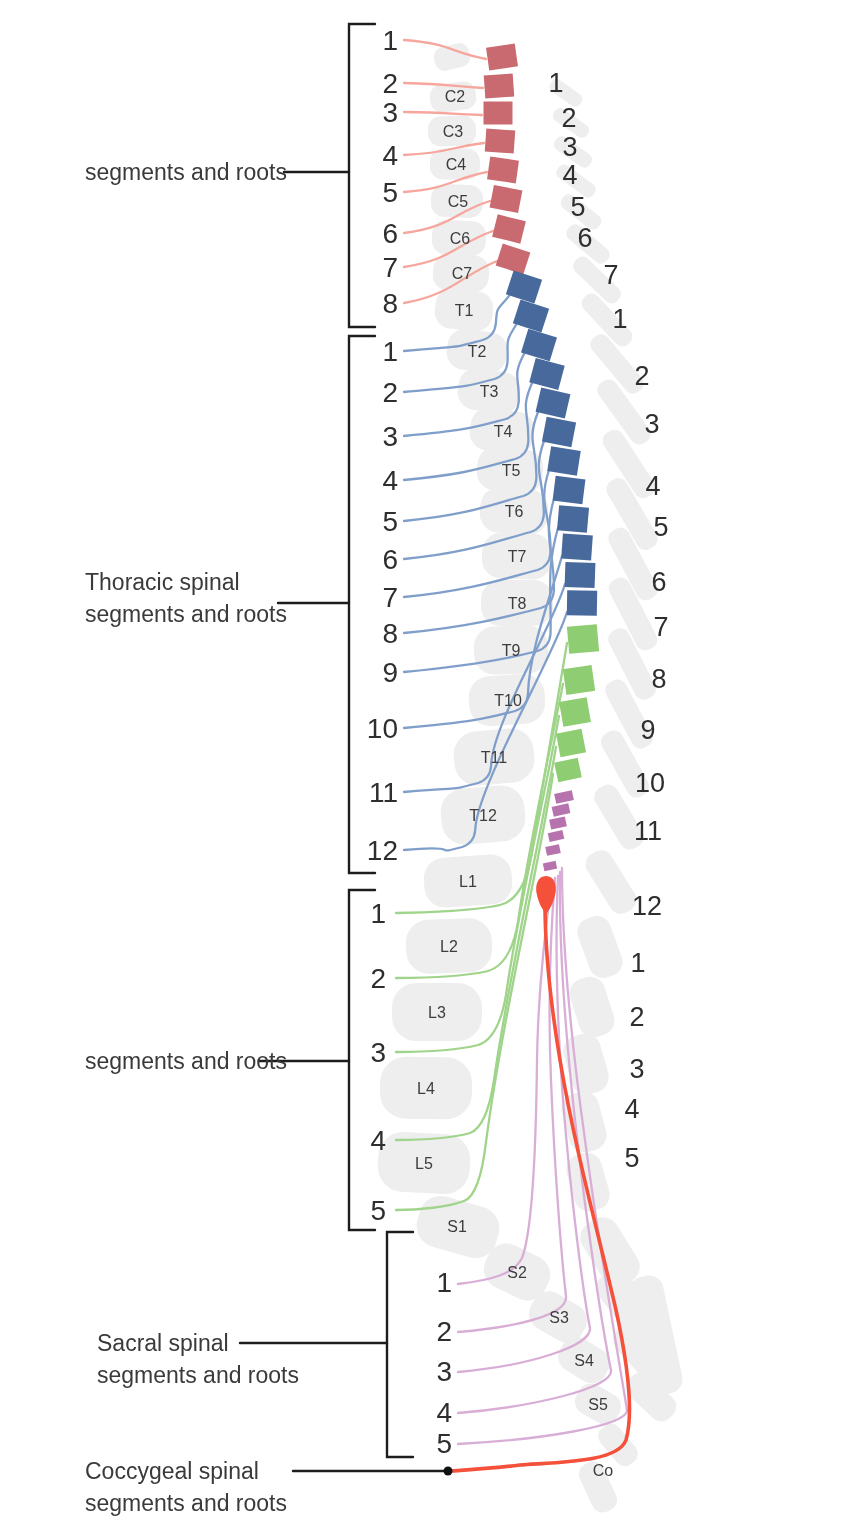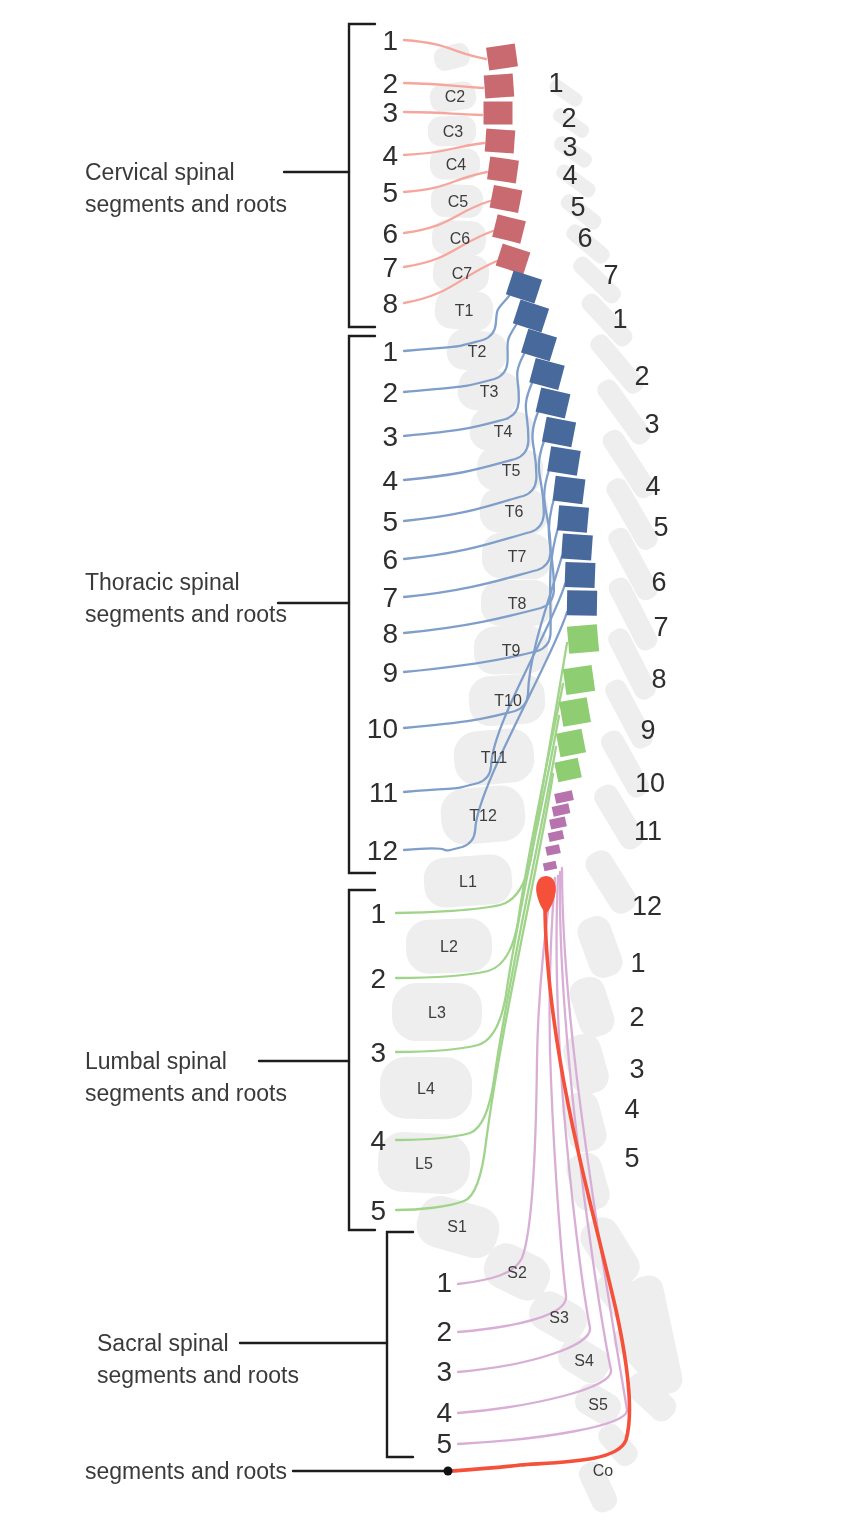--- a/index.html
+++ b/index.html
@@ -225,31 +225,30 @@
       <path d="M 278 603 L 349 603" fill="none" stroke="#1d1d1d" stroke-width="2.4" stroke-linecap="round"></path>
       <path d="M 375 890 L 349 890 L 349 1230 L 375 1230" fill="none" stroke="#1d1d1d" stroke-width="2.4" stroke-linecap="round"></path>
       <path d="M 259 1061 L 349 1061" fill="none" stroke="#1d1d1d" stroke-width="2.4" stroke-linecap="round"></path>
       <path d="M 413 1232 L 387 1232 L 387 1457 L 413 1457" fill="none" stroke="#1d1d1d" stroke-width="2.4" stroke-linecap="round"></path>
       <path d="M 240 1343 L 387 1343" fill="none" stroke="#1d1d1d" stroke-width="2.4" stroke-linecap="round"></path>
       <path d="M 293 1471 L 444 1471" fill="none" stroke="#1d1d1d" stroke-width="2.4" stroke-linecap="round"></path>
       <circle cx="448" cy="1471" r="4.5" fill="#111111"></circle>
     </svg>
 
   <div class="region-label" style="left:85px;top:156px">
-    <div>Cervical spinal</div>
     <div>segments and roots</div>
   </div>
   <div class="region-label" style="left:85px;top:566px">
     <div>Thoracic spinal</div>
     <div>segments and roots</div>
   </div>
   <div class="region-label" style="left:85px;top:1045px">
-    <div>Lumbal spinal</div>
     <div>segments and roots</div>
   </div>
   <div class="region-label" style="left:97px;top:1327px">
     <div>Sacral spinal</div>
     <div>segments and roots</div>
   </div>
   <div class="region-label" style="left:85px;top:1455px">
+    <div>Coccygeal spinal</div>
     <div>segments and roots</div>
   </div>
 </div>
 
 </body></html>

